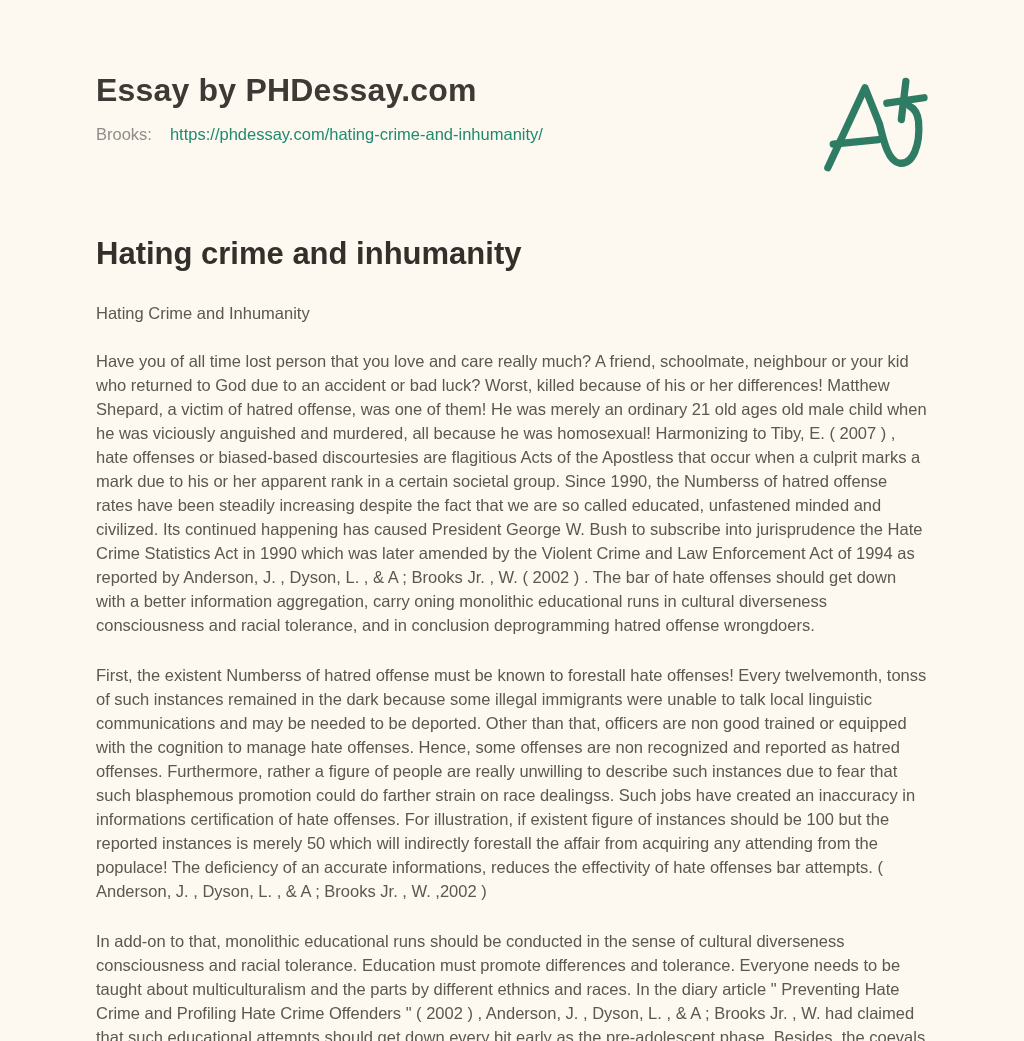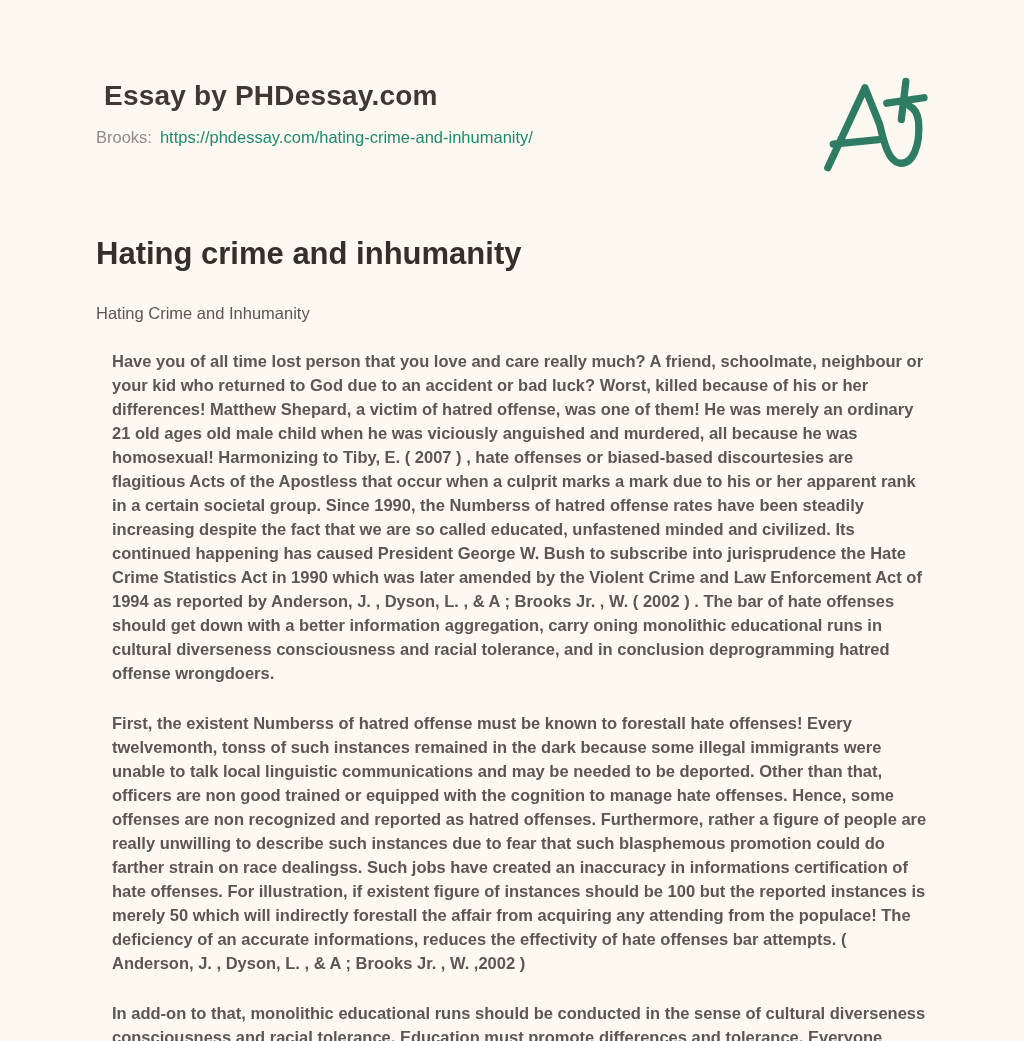--- a/index.html
+++ b/index.html
@@ -17,35 +17,35 @@
     height: 1041px;
     padding: 72px 96px 0 96px;
     background: #FDF8F0;
   }
   .header {
     display: flex;
     justify-content: space-between;
     align-items: flex-start;
   }
   .site-title {
-    margin: 8px;
-    font-size: 28px;
+    margin: 0;
+    font-size: 32px;
     font-weight: bold;
     color: #3D3935;
     letter-spacing: 0.2px;
   }
   .source-line {
     margin-top: 16px;
     font-size: 16.5px;
     color: #908D88;
   }
   .source-line a {
     color: #1F8A70;
     text-decoration: none;
-    margin-left: 8px;
+    margin-left: 18px;
   }
   .logo {
     width: 118px;
     height: 102px;
     margin-top: 2px;
     margin-right: -6px;
     flex-shrink: 0;
   }
   .essay-title {
     margin: 60px 0 0 0;
@@ -53,26 +53,25 @@
     font-weight: bold;
     color: #33302C;
   }
   .essay-subtitle {
     margin: 32px 0 0 0;
     font-size: 16.5px;
     font-weight: normal;
     color: #5B5751;
   }
   .essay-body p {
-    margin: 26px 0 0 16px;
+    margin: 26px 0 0 0;
     font-size: 16.5px;
     line-height: 24px;
     color: #5B5751;
     max-width: 836px;
-    font-weight: bold;
   }
 </style>
 </head>
 <body>
 
 <div class="page">
 
   <div class="header">
     <div>
       <h1 class="site-title">Essay by PHDessay.com</h1>

